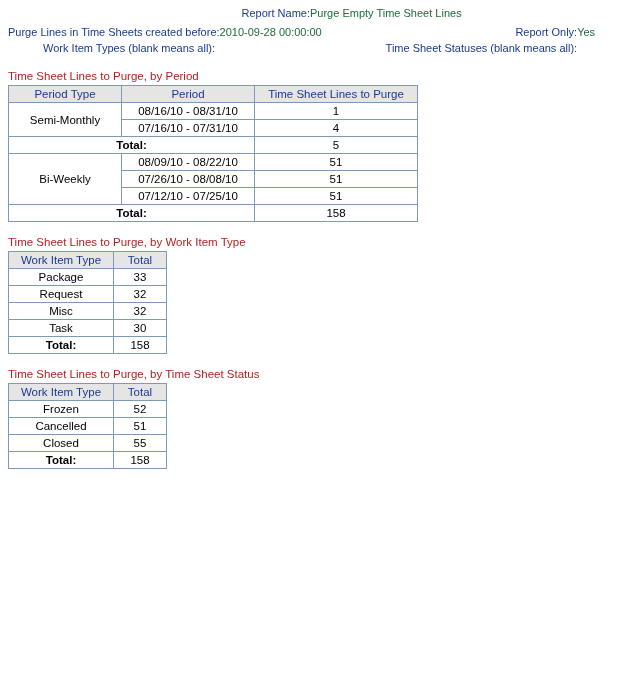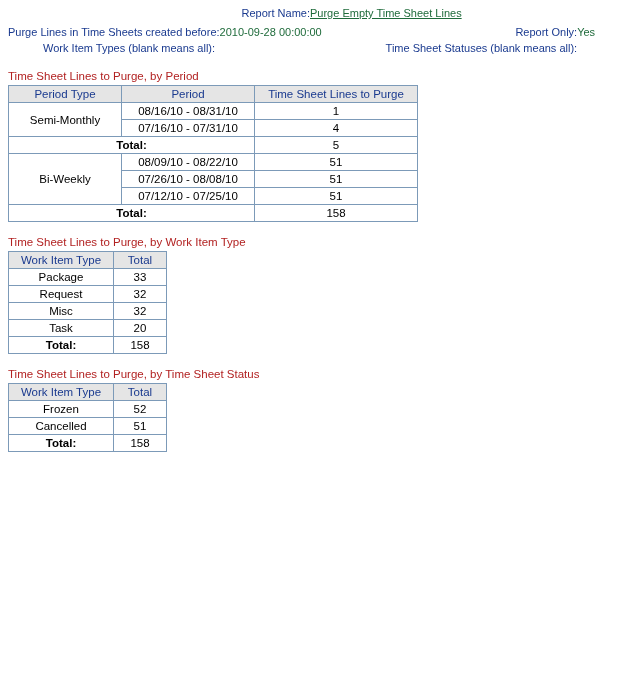--- a/index.html
+++ b/index.html
@@ -113,21 +113,21 @@
 </head>
 <body>
 
 <div class="page">
 
 
   <table class="params">
     <tbody>
         <tr>
       <td class="p-label" style="width:50%;">Report Name:</td>
-      <td class="p-value" style="width:50%;text-decoration:underline;">Purge Empty Time Sheet Lines</td>
+      <td class="p-value" style="width:50%;">Purge Empty Time Sheet Lines</td>
     </tr>
   </tbody>
     </table>
 
   <table class="params">
     <tbody>
         <tr>
       <td class="col-left">
         <table class="inner">
           <tbody>
@@ -235,21 +235,21 @@
       <tr>
         <td>Request</td>
         <td>32</td>
       </tr>
       <tr>
         <td>Misc</td>
         <td>32</td>
       </tr>
       <tr>
         <td>Task</td>
-        <td>20</td>
+        <td>30</td>
       </tr>
       <tr>
         <td class="total-label">Total:</td>
         <td class="total-value">158</td>
       </tr>
     </tbody>
   </table>
 
   <div class="section-title">Time Sheet Lines to Purge, by Time Sheet Status</div>
   <table class="grid">
@@ -262,19 +262,23 @@
     <tbody>
       <tr>
         <td>Frozen</td>
         <td>52</td>
       </tr>
       <tr>
         <td>Cancelled</td>
         <td>51</td>
       </tr>
       <tr>
+        <td>Closed</td>
+        <td>55</td>
+      </tr>
+      <tr>
         <td class="total-label">Total:</td>
         <td class="total-value">158</td>
       </tr>
     </tbody>
   </table>
 
 </div>
 
 </body></html>

